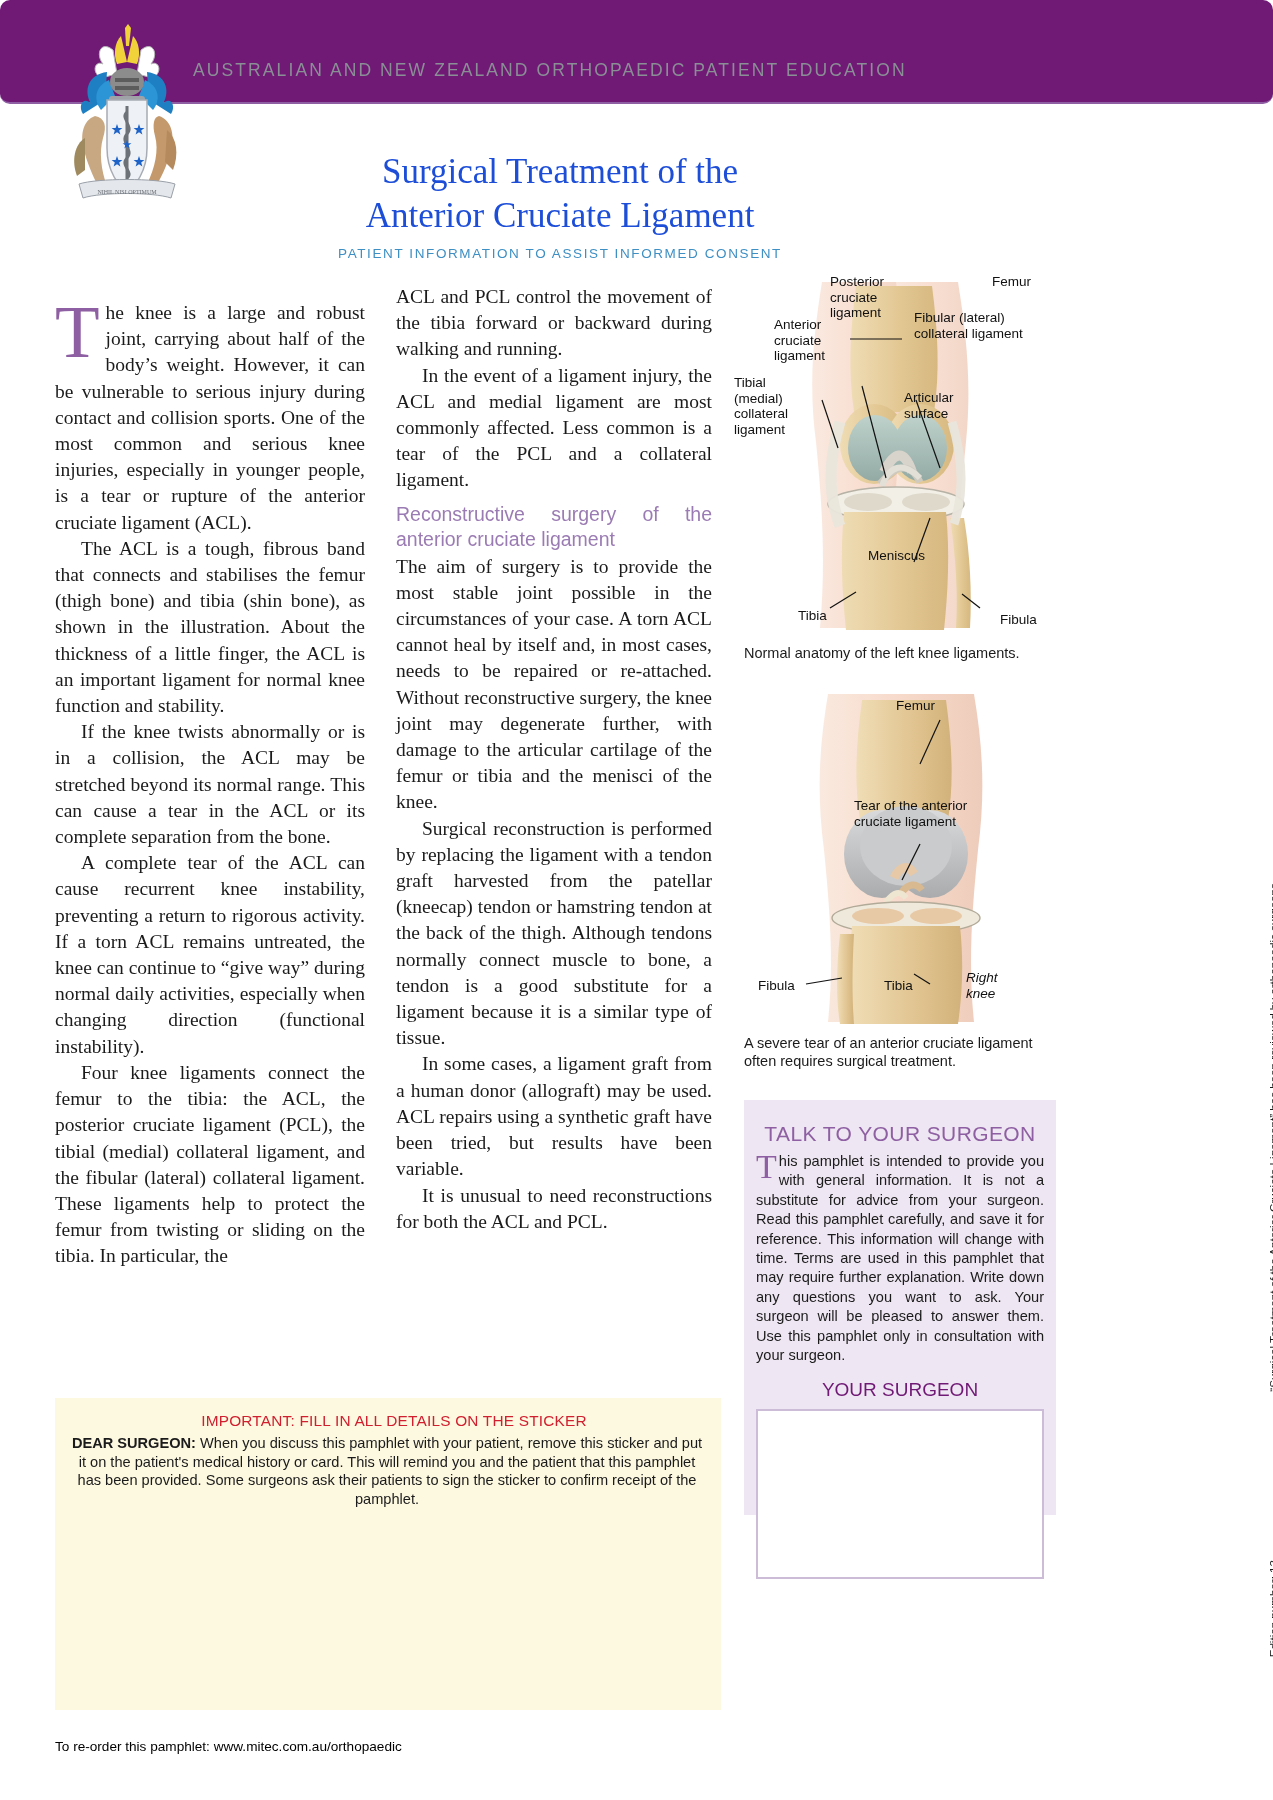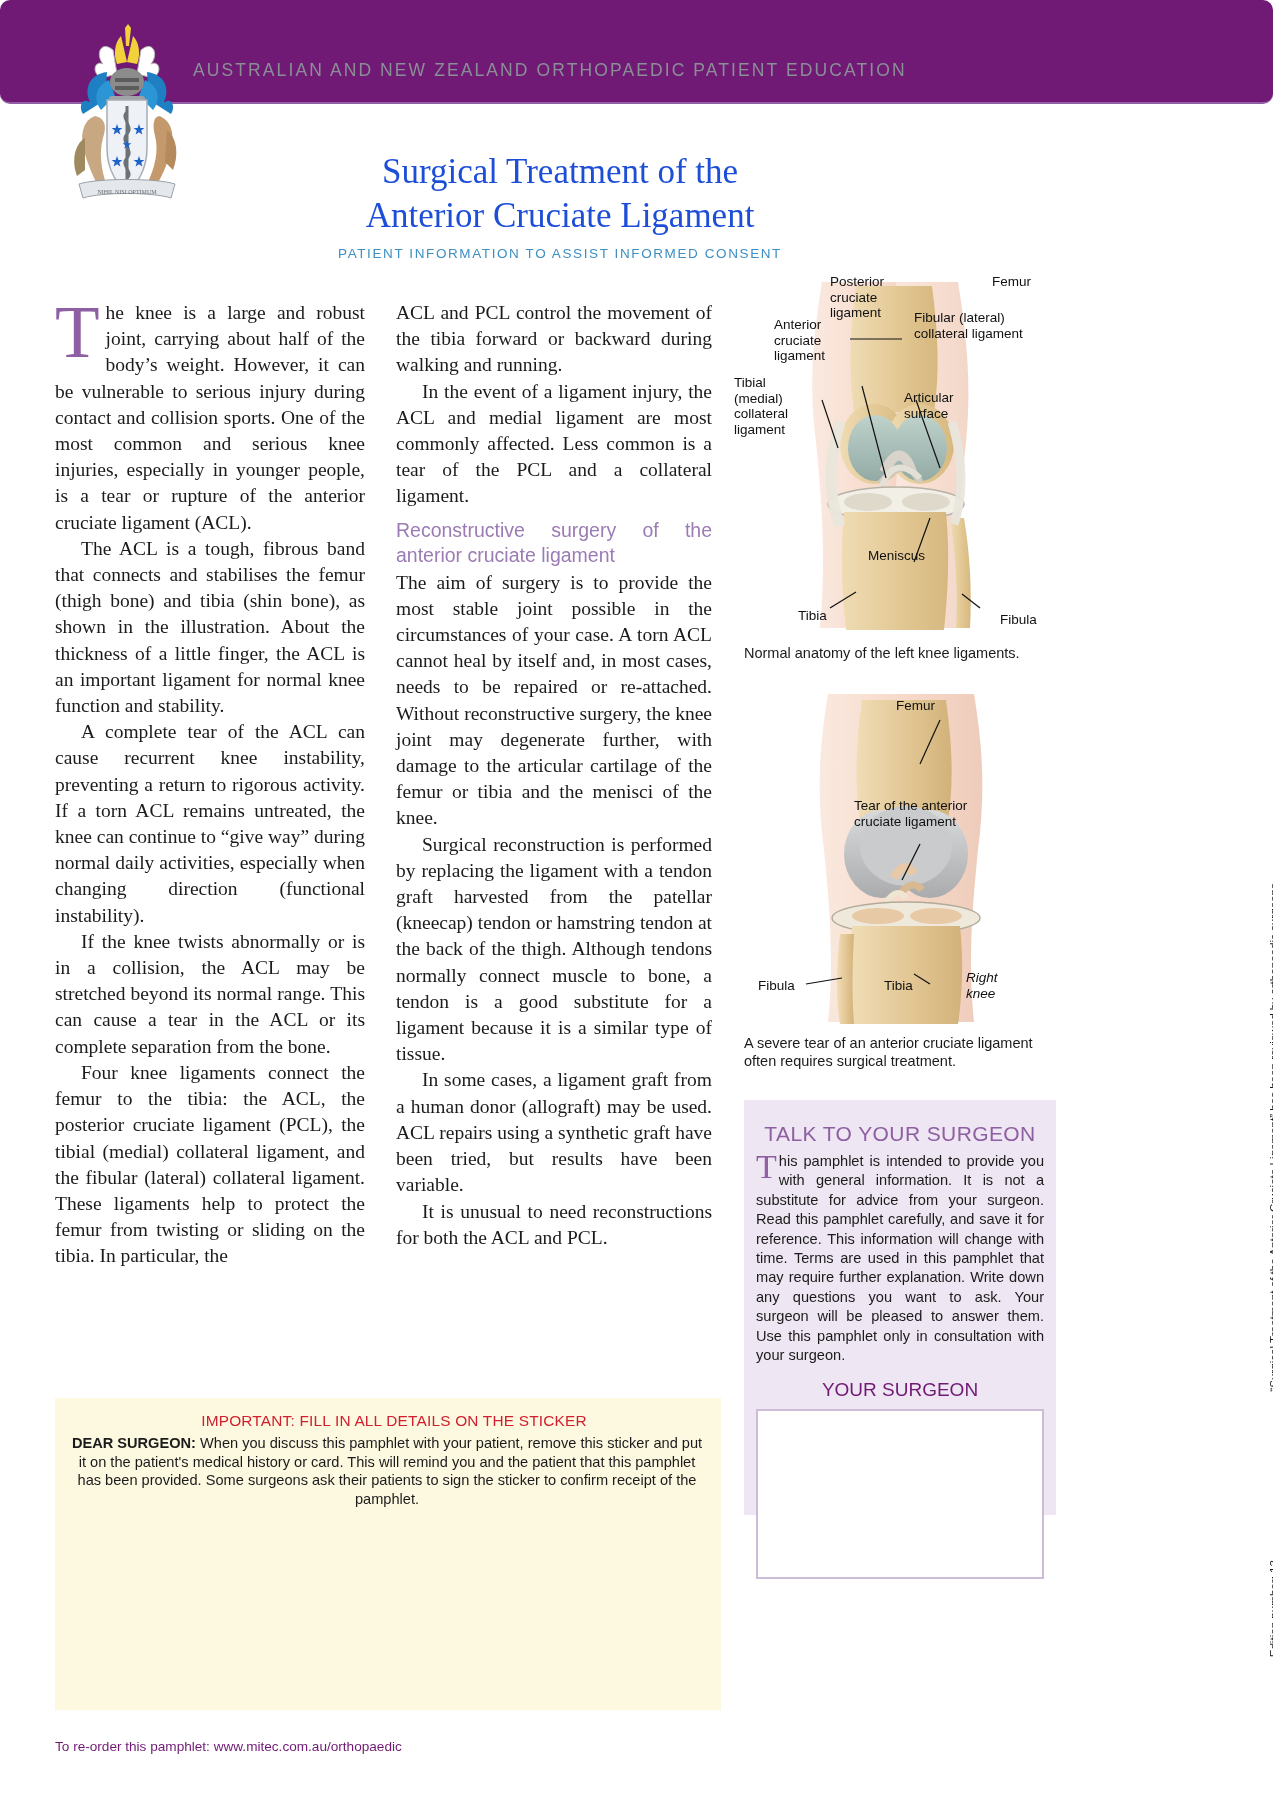--- a/index.html
+++ b/index.html
@@ -40,21 +40,21 @@
   .doc-subtitle {
     margin-top:8px;
     font-family:"Liberation Sans", sans-serif;
     font-size:13.5px; letter-spacing:1.6px;
     color:#3e8fc4; font-weight:400;
   }
 
   
   .col { position:absolute; font-size:19.5px; line-height:26.2px; color:#1b1b1b; text-align:justify; }
   .col1 { left:55px; top:300px; width:310px; }
-  .col2 { left:396px; top:300px; width:316px; }
+  .col2 { left:396px; top:284px; width:316px; }
   .col p { margin:0; text-indent:26px; }
   .col p.first { text-indent:0; }
   .dropcap {
     float:left; font-size:73px; line-height:57px;
     color:#8e5fa2; padding:4px 4px 0 0; margin-right:2px;
     font-family:"Liberation Serif", serif;
   }
   .sec-head {
     font-family:"Liberation Sans", sans-serif;
     font-size:19.5px; line-height:25px; color:#9b7bb3;
@@ -118,21 +118,21 @@
     font-family:"Liberation Sans", sans-serif;
     font-size:14.6px; line-height:18.6px; color:#1b1b1b;
     padding:4px 14px 0 12px;
   }
   .sticker-body b { font-weight:700; }
 
   
   .reorder {
     position:absolute; left:55px; top:1739px;
     font-family:"Liberation Sans", sans-serif;
-    font-size:13.6px; color:#701a75;
+    font-size:13.6px; color:#000000;
   }
   .side-note {
     position:absolute; right:6px; top:880px;
     font-family:"Liberation Sans", sans-serif;
     font-size:11.6px; color:#1b1b1b;
     transform:rotate(-90deg); transform-origin:100% 0;
     white-space:nowrap;
   }
   .edition {
     position:absolute; right:6px; top:1560px;
@@ -196,22 +196,22 @@
   <div class="doc-title">
     <div>Surgical Treatment of the</div>
     <div>Anterior Cruciate Ligament</div>
   </div>
   <div class="doc-subtitle">PATIENT INFORMATION TO ASSIST INFORMED CONSENT</div>
 </div>
 
 <div class="col col1">
   <p class="first"><span class="dropcap">T</span><span>he knee is a large and robust joint, carrying about half of the body’s weight. However, it can be vulnerable to serious injury during contact and collision sports. One of the most common and serious knee injuries, especially in younger people, is a tear or rupture of the anterior cruciate ligament (ACL).</span></p>
   <p>The ACL is a tough, fibrous band that connects and stabilises the femur (thigh bone) and tibia (shin bone), as shown in the illustration. About the thickness of a little finger, the ACL is an important ligament for normal knee function and stability.</p>
+  <p>If the knee twists abnormally or is in a collision, the ACL may be stretched beyond its normal range. This can cause a tear in the ACL or its complete separation from the bone.</p>
   <p>A complete tear of the ACL can cause recurrent knee instability, preventing a return to rigorous activity. If a torn ACL remains untreated, the knee can continue to “give way” during normal daily activities, especially when changing direction (functional instability).</p>
-  <p>If the knee twists abnormally or is in a collision, the ACL may be stretched beyond its normal range. This can cause a tear in the ACL or its complete separation from the bone.</p>
   <p>Four knee ligaments connect the femur to the tibia: the ACL, the posterior cruciate ligament (PCL), the tibial (medial) collateral ligament, and the fibular (lateral) collateral ligament. These ligaments help to protect the femur from twisting or sliding on the tibia. In particular, the</p>
 </div>
 
 <div class="col col2">
   <p class="first">ACL and PCL control the movement of the tibia forward or backward during walking and running.</p>
   <p>In the event of a ligament injury, the ACL and medial ligament are most commonly affected. Less common is a tear of the PCL and a collateral ligament.</p>
   <div class="sec-head">Reconstructive surgery of the anterior cruciate ligament</div>
   <p class="first">The aim of surgery is to provide the most stable joint possible in the circumstances of your case. A torn ACL cannot heal by itself and, in most cases, needs to be repaired or re-attached. Without reconstructive surgery, the knee joint may degenerate further, with damage to the articular cartilage of the femur or tibia and the menisci of the knee.</p>
   <p>Surgical reconstruction is performed by replacing the ligament with a tendon graft harvested from the patellar (kneecap) tendon or hamstring tendon at the back of the thigh. Although tendons normally connect muscle to bone, a tendon is a good substitute for a ligament because it is a similar type of tissue.</p>
   <p>In some cases, a ligament graft from a human donor (allograft) may be used. ACL repairs using a synthetic graft have been tried, but results have been variable.</p>

